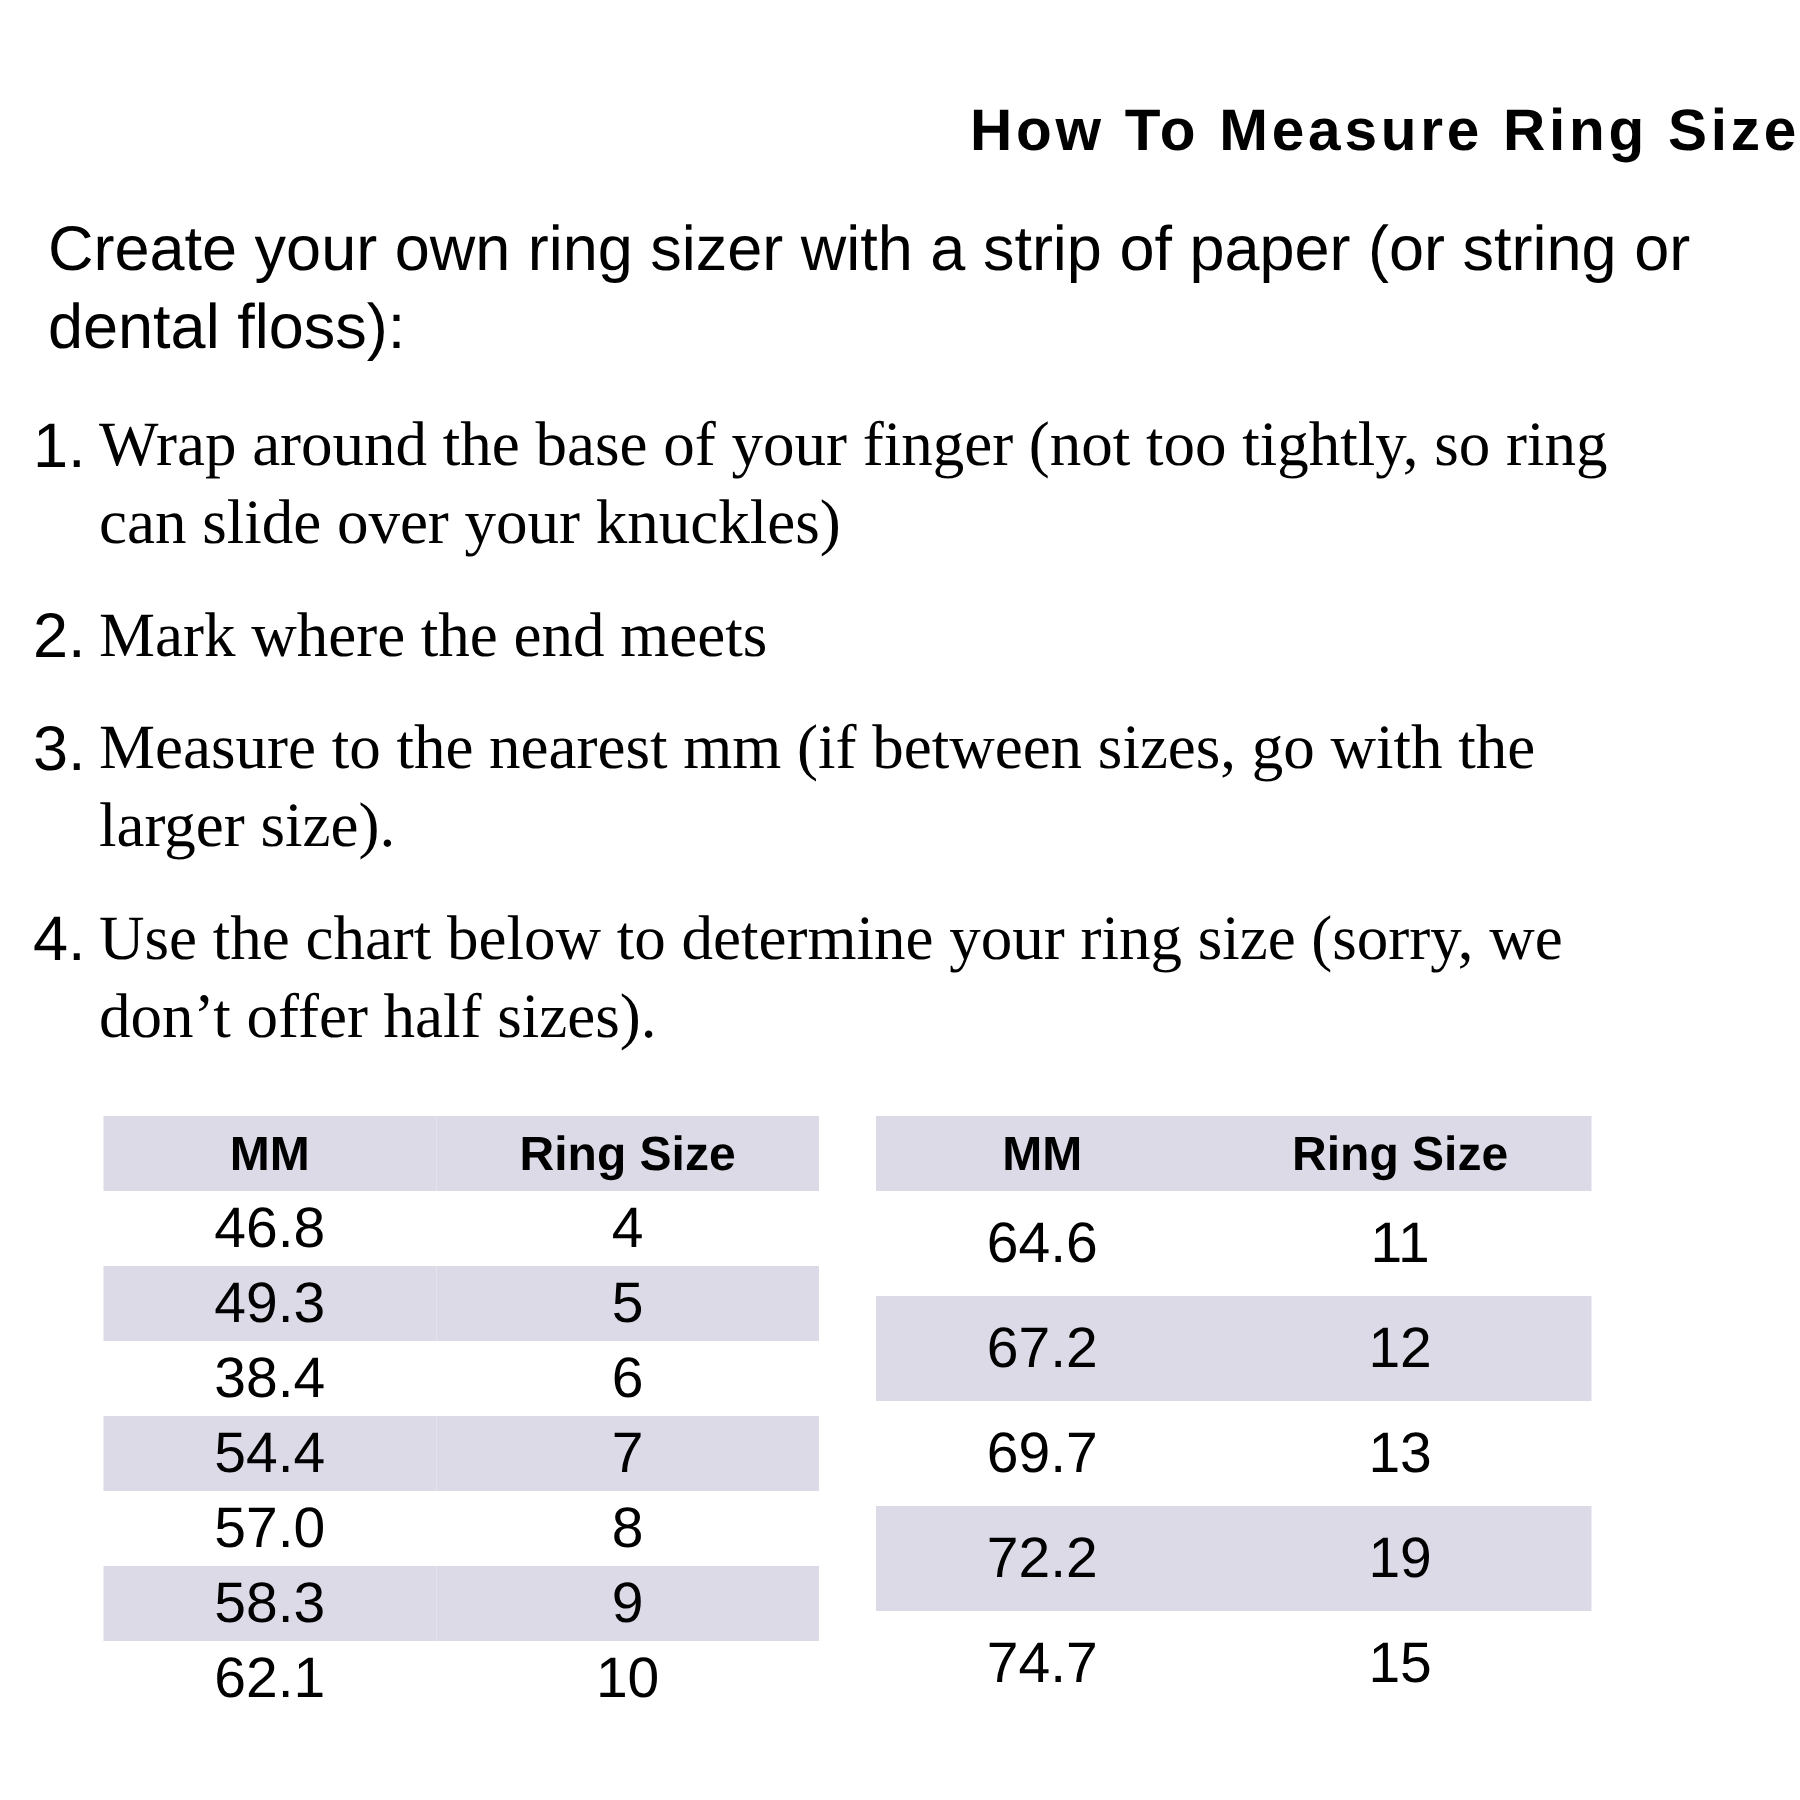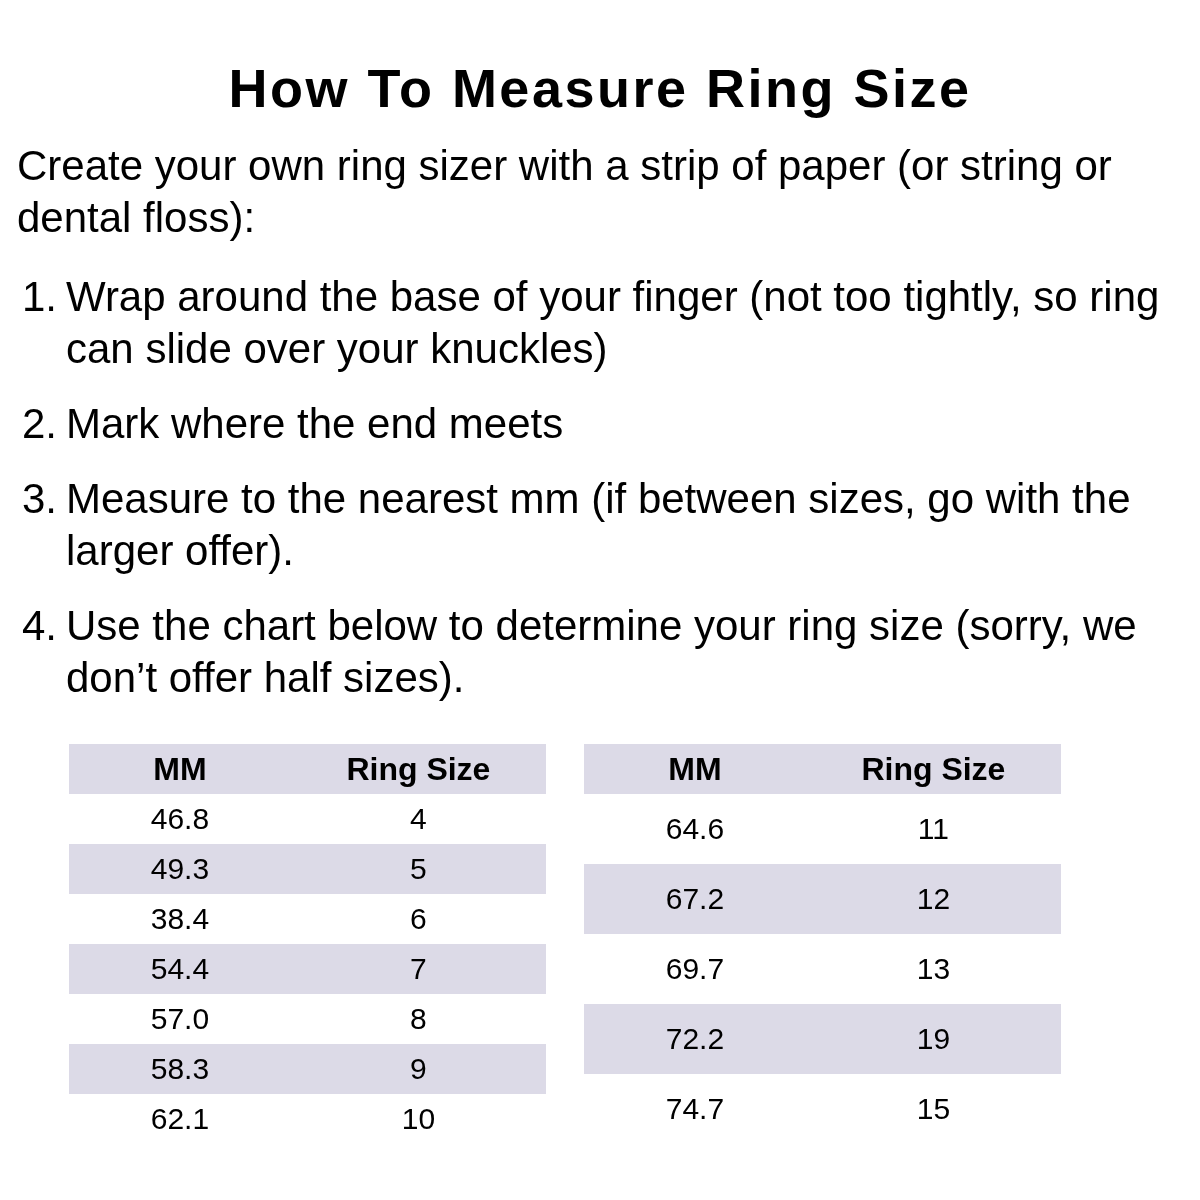--- a/index.html
+++ b/index.html
@@ -10,40 +10,40 @@
     height: 1200px;
     background: #ffffff;
     color: #000000;
     font-family: "Liberation Sans", "DejaVu Sans", sans-serif;
     font-size: 42px;
     overflow: hidden;
   }
   h1.title {
     margin: 0;
     padding-top: 64px;
-    text-align: center;
-    font-size: 54px;
+    text-align: right;
+    font-size: 39px;
     font-weight: bold;
     letter-spacing: 2.5px;
     line-height: 48px;
   }
   .line { display: block; line-height: 52px; white-space: pre; }
-  .intro { margin: 28px 0 0 17px; }
+  .intro { margin: 28px 0 0 32px; }
   .steps { list-style: none; margin: 27px 0 0 0; padding: 0 0 0 22px; }
   .step { display: flex; margin-top: 23px; }
   .step:first-child { margin-top: 0; }
   .step .num { flex: 0 0 44px; line-height: 52px; }
-  .step-body { flex: 1 1 auto; }
+  .step-body { flex: 1 1 auto; font-family: Liberation Serif, serif; }
   .tables { display: flex; margin: 40px 0 0 69px; gap: 38px; }
   table { border-collapse: collapse; width: 477px; table-layout: fixed; }
   col.c-mm { width: 46.5%; }
   col.c-size { width: 53.5%; }
   th, td { height: 50px; padding: 0; text-align: center; vertical-align: middle; }
   th { font-size: 32px; font-weight: bold; }
-  td { font-size: 30px; font-weight: normal; margin-top: 48px; }
+  td { font-size: 38px; font-weight: normal; margin-top: 48px; }
   thead tr { background: var(--stripe); }
   tbody tr:nth-child(even) { background: var(--stripe); }
 </style>
 </head>
 <body>
 
 <main>
 
   <h1 class="title">How To Measure Ring Size</h1>
 
@@ -63,21 +63,21 @@
     <li class="step">
       <span class="num">2.</span>
       <span class="step-body">
         <span class="line">Mark where the end meets</span>
       </span>
     </li>
     <li class="step">
       <span class="num">3.</span>
       <span class="step-body">
         <span class="line">Measure to the nearest mm (if between sizes, go with the</span>
-        <span class="line">larger offer).</span>
+        <span class="line">larger size).</span>
       </span>
     </li>
     <li class="step">
       <span class="num">4.</span>
       <span class="step-body">
         <span class="line">Use the chart below to determine your ring size (sorry, we</span>
         <span class="line">don’t offer half sizes).</span>
       </span>
     </li>
   </ol>

